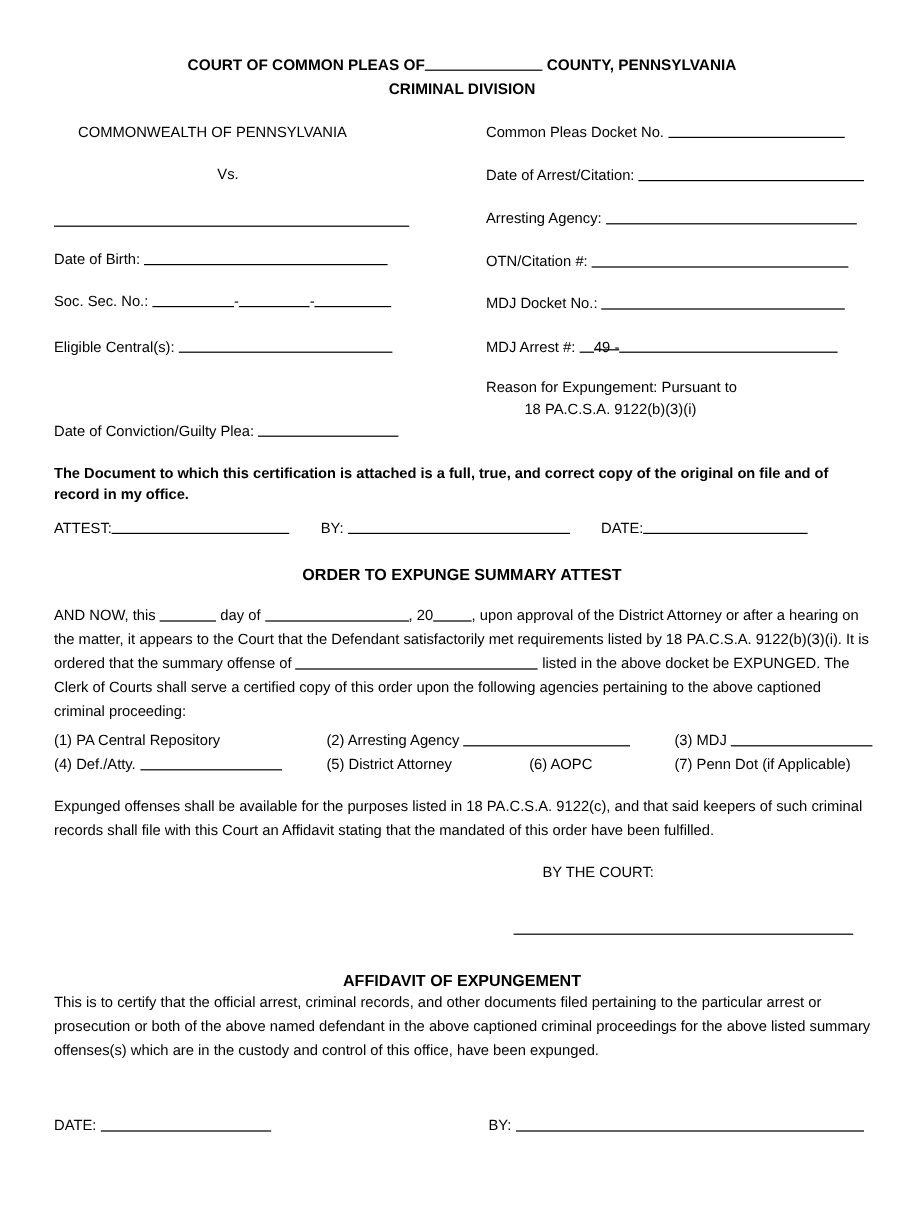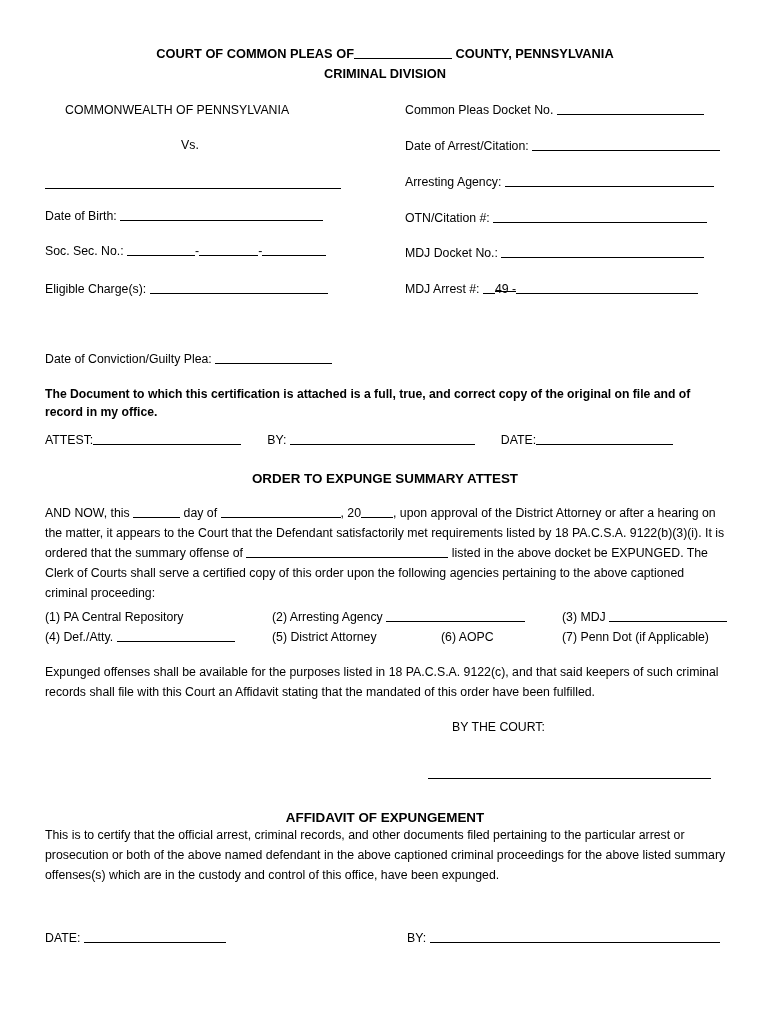--- a/index.html
+++ b/index.html
@@ -149,21 +149,21 @@
   <div class="abs center" id="vs">Vs.</div>
 
   <div class="hrule" id="name-line"></div>
 
   <div class="abs nowrap" id="ssn-row"><span>Soc. Sec. No.:</span>
     <span class="rule" style="width:68px"></span><span>-</span><span class="rule" style="width:59px"></span><span>-</span><span class="rule" style="width:64px"></span></div>
 
   <div class="abs nowrap" id="dob-row"><span>Date of Birth:</span>
     <span class="rule" style="width:203px"></span></div>
 
-  <div class="abs nowrap" id="charge-row"><span>Eligible Charge(s):</span>
+  <div class="abs nowrap" id="charge-row"><span>Eligible Central(s):</span>
     <span class="rule" style="width:178px"></span></div>
 
   <div class="abs nowrap" id="conv-row"><span>Date of Conviction/Guilty Plea:</span>
     <span class="rule" style="width:117px"></span></div>
 
   <div class="abs rcol nowrap" id="docket-row"><span>Common Pleas Docket No.</span>
     <span class="rule" style="width:147px"></span></div>
 
   <div class="abs rcol nowrap" id="arrest-row"><span>Date of Arrest/Citation:</span>
     <span class="rule" style="width:188px"></span></div>
@@ -173,20 +173,21 @@
 
   <div class="abs rcol nowrap" id="otn-row"><span>OTN/Citation #:</span>
     <span class="rule" style="width:214px"></span></div>
 
   <div class="abs rcol nowrap" id="mdjdocket-row"><span>MDJ Docket No.:</span>
     <span class="rule" style="width:203px"></span></div>
 
   <div class="abs rcol nowrap" id="mdjcourt-row"><span>MDJ Arrest #:</span>
     <span class="rule" style="width:12px"></span><span class="rule" style="width:auto;">49 -</span><span class="rule" style="width:182px"></span></div>
 
+  <div class="abs rcol" id="reason-row"><span>Reason for Expungement:  Pursuant to</span><span class="cite">18 PA.C.S.A. 9122(b)(3)(i)</span></div>
 
   <div class="abs nowrap" id="attest-row"><span class="seg">ATTEST:</span><span class="rule" style="width:148px"></span><span class="seg" style="width:26px"></span><span class="seg">BY:</span>
     <span class="rule" style="width:185px"></span><span class="seg" style="width:26px"></span><span class="seg">DATE:</span><span class="rule" style="width:137px"></span></div>
 
   <div class="abs" id="certify">The Document to which this certification is attached is a full, true, and correct copy of the original on file and of record in my office.</div>
 
   <div class="abs center bold" id="order-heading">ORDER TO EXPUNGE SUMMARY ATTEST</div>
 
   <div class="abs" id="order-body"><span>AND NOW, this</span>
     <span class="rule" style="width:47px"></span>

